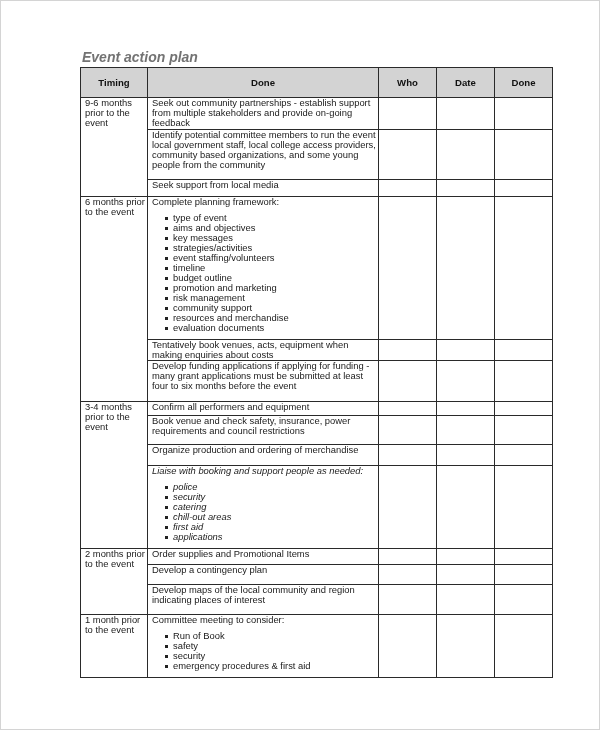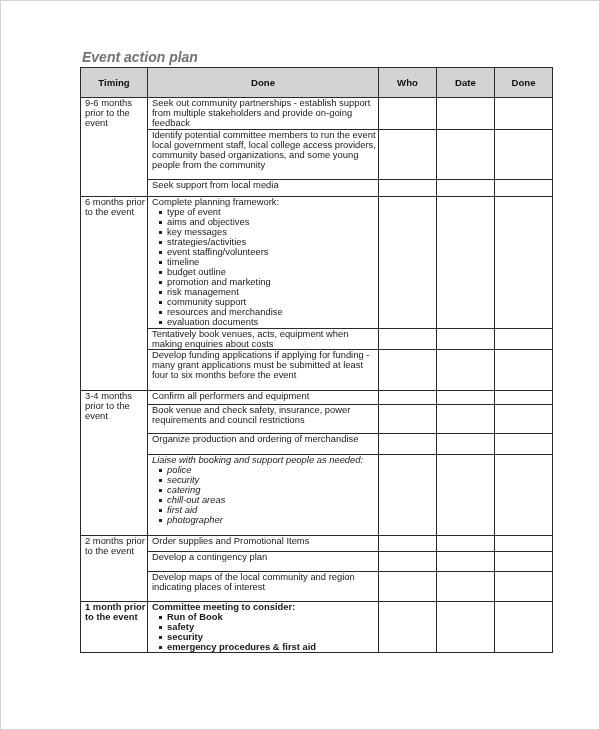--- a/index.html
+++ b/index.html
@@ -24,21 +24,21 @@
       border: 1px solid #2a2a2a; padding: 0 0 0 4px; vertical-align: top;
       font-size: 9.4px; line-height: 10px; overflow: hidden;
     }
     table.plan th {
       background: #d3d3d3; font-weight: bold; text-align: center; vertical-align: middle;
       height: 29px; padding: 0; font-size: 9.6px; color: #111;
     }
     td.timing { padding-left: 4px; padding-top: 1px; }
     td.task { padding-left: 5px; }
     td.blank { padding: 0; }
-    ul.bullets { list-style: none; margin: 0; padding: 0 0 0 6px; }
+    ul.bullets { list-style: none; margin: 6px; padding: 0 0 0 6px; }
     ul.bullets li { position: relative; padding-left: 9px; line-height: 10px; }
     ul.bullets li::before {
       content: ""; position: absolute; left: 1px; top: 4px; width: 3px; height: 3px; background: #222;
     }
   </style>
 </head>
 <body>
 
 <div class="page-border"></div>
 
@@ -153,21 +153,21 @@
       </tr>
       <tr style="height: 81px; font-style: italic;">
         <td class="task">
           <div>Liaise with booking and support people as needed:</div>
           <ul class="bullets">
             <li>police</li>
             <li>security</li>
             <li>catering</li>
             <li>chill-out areas</li>
             <li>first aid</li>
-            <li>photographer</li>
+            <li>applications</li>
           </ul>
         </td>
         <td class="blank"></td>
         <td class="blank"></td>
         <td class="blank"></td>
       </tr>
       <tr style="height: 16px;">
         <td class="timing" rowspan="3">2 months prior to the event</td>
         <td class="task">
           <div>Order supplies and Promotional Items</div>
@@ -185,21 +185,21 @@
         <td class="blank"></td>
       </tr>
       <tr style="height: 30px;">
         <td class="task">
           <div>Develop maps of the local community and region indicating places of interest</div>
         </td>
         <td class="blank"></td>
         <td class="blank"></td>
         <td class="blank"></td>
       </tr>
-      <tr style="height: 50px; font-weight: bold;">
+      <tr style="height: 50px;">
         <td class="timing" rowspan="1">1 month prior to the event</td>
         <td class="task">
           <div>Committee meeting to consider:</div>
           <ul class="bullets">
             <li>Run of Book</li>
             <li>safety</li>
             <li>security</li>
             <li>emergency procedures &amp; first aid</li>
           </ul>
         </td>

